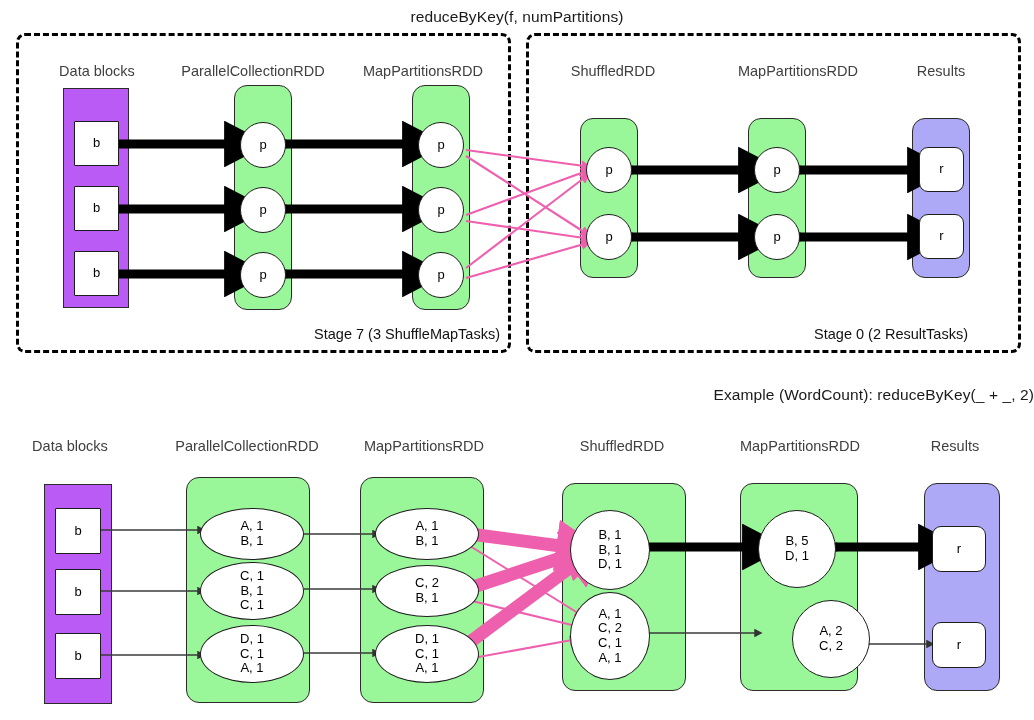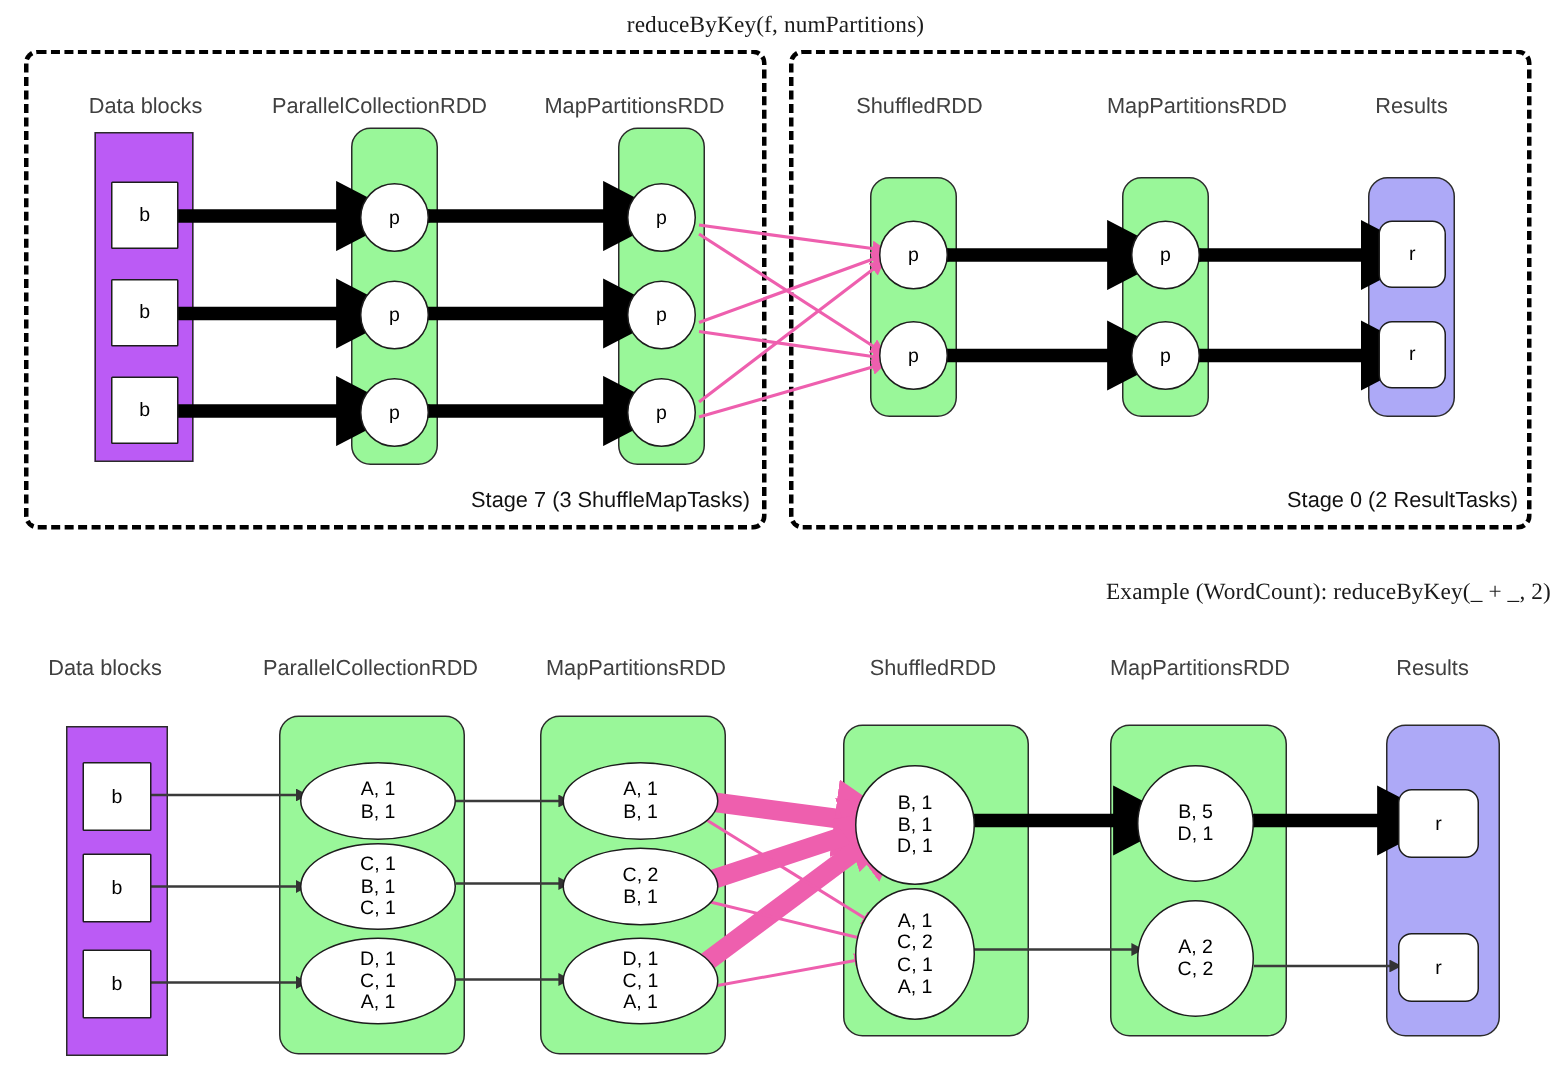--- a/index.html
+++ b/index.html
@@ -17,21 +17,20 @@
   }
   #root { position: relative; width: 1034px; height: 720px; }
 
   .diagram-title {
     position: absolute;
     width: 100%;
     text-align: center;
     font-size: 15.5px;
     color: #1a1a1a;
     letter-spacing: 0.1px;
-    font-family: Liberation Serif, serif;
   }
   #title-top { top: 8px; }
   #title-bottom { top: 386px; text-align: right; }
 
   svg.layer {
     position: absolute;
     left: 0; top: 0;
     width: 1034px;
     height: 720px;
     pointer-events: none;
@@ -107,21 +106,21 @@
 
   <div class="col-label" style="left:97px; top:63px;">Data blocks</div>
   <div class="col-label" style="left:253px; top:63px;">ParallelCollectionRDD</div>
   <div class="col-label" style="left:423px; top:63px;">MapPartitionsRDD</div>
 
   <div class="col-label" style="left:613px; top:63px;">ShuffledRDD</div>
   <div class="col-label" style="left:798px; top:63px;">MapPartitionsRDD</div>
   <div class="col-label" style="left:941px; top:63px;">Results</div>
 
   <div class="stage-label" style="left:500px; top:326px;">Stage 7 (3 ShuffleMapTasks)</div>
-  <div class="stage-label" style="left:1012px; top:326px;">Stage 0 (2 ResultTasks)</div>
+  <div class="stage-label" style="left:968px; top:326px;">Stage 0 (2 ResultTasks)</div>
 
   <div class="container-box container-purple" style="left:63px; top:88px; width:66px; height:220px;"></div>
   <div class="container-box container-green" style="left:234px; top:85px; width:58px; height:225px;"></div>
   <div class="container-box container-green" style="left:412px; top:85px; width:58px; height:225px;"></div>
   <div class="container-box container-green" style="left:580px; top:118px; width:58px; height:160px;"></div>
   <div class="container-box container-green" style="left:748px; top:118px; width:58px; height:160px;"></div>
   <div class="container-box container-blue" style="left:912px; top:118px; width:58px; height:160px;"></div>
 
   <svg class="layer" id="top-arrows">
     <defs>
@@ -345,21 +344,21 @@
     <span class="ln">A, 1</span>
     <span class="ln">C, 2</span>
     <span class="ln">C, 1</span>
     <span class="ln">A, 1</span>
   </div>
 
   <div class="node node-circle" style="left:758px; top:510px; width:78px; height:78px;">
     <span class="ln">B, 5</span>
     <span class="ln">D, 1</span>
   </div>
-  <div class="node node-circle" style="left:758px; top:600px; width:78px; height:78px;">
+  <div class="node node-circle" style="left:792px; top:600px; width:78px; height:78px;">
     <span class="ln">A, 2</span>
     <span class="ln">C, 2</span>
   </div>
 
   <div class="node node-doc" style="left:932px; top:526px; width:54px; height:46px; border-radius:9px;">
     <span class="ln">r</span>
   </div>
   <div class="node node-doc" style="left:932px; top:622px; width:54px; height:46px; border-radius:9px;">
     <span class="ln">r</span>
   </div>

